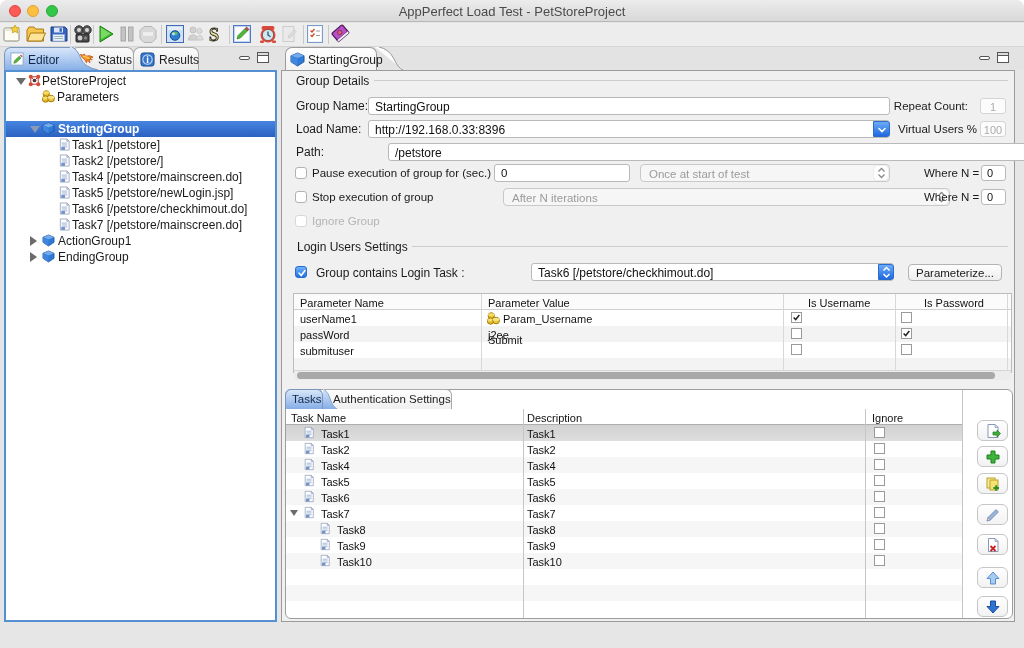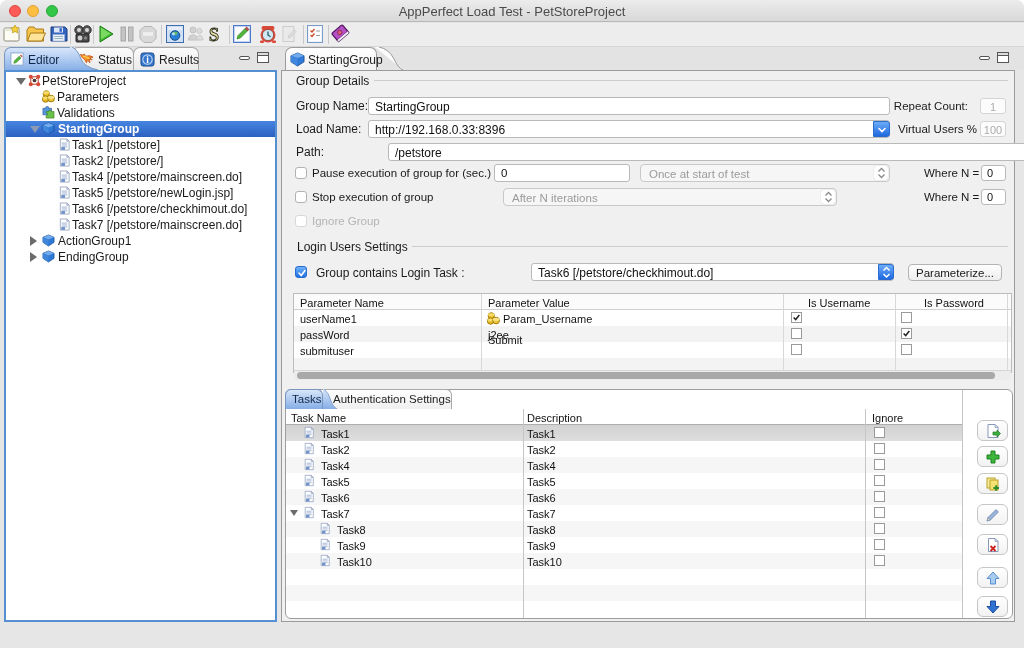--- a/index.html
+++ b/index.html
@@ -229,27 +229,20 @@
       <svg class="tico" style="left:36px" viewBox="0 0 14 14">
           <ellipse cx="4.6" cy="4" rx="3.4" ry="3.2" fill="#e8b820" stroke="#9c7408"></ellipse>
           <ellipse cx="4.6" cy="2.9" rx="3.4" ry="1.6" fill="#f6dc6a"></ellipse>
           <ellipse cx="3.8" cy="9.8" rx="3.4" ry="3.4" fill="#e8b820" stroke="#9c7408"></ellipse>
           <ellipse cx="3.8" cy="8.6" rx="3.4" ry="1.7" fill="#f6dc6a"></ellipse>
           <ellipse cx="9.8" cy="9.2" rx="3.6" ry="3.6" fill="#eec63a" stroke="#9c7408"></ellipse>
           <ellipse cx="9.8" cy="7.9" rx="3.6" ry="1.8" fill="#f8e284"></ellipse>
         </svg>
       <span style="left:51px">Parameters</span>
     </div>
-    <div class="trow" style="top:33px;">
-      <svg class="tico" style="left:36px" viewBox="0 0 14 14">
-          <path d="M1 2.5 h3.2 a1.5 1.5 0 1 1 2.8 0 h3.2 v3.4 a1.5 1.5 0 1 0 0 2.8 v0.8 h-9.2z" fill="#5596dc" stroke="#2a5a9a" stroke-width="0.7"></path>
-          <path d="M4.5 6 h2.6 a1.5 1.5 0 1 1 3 0 h2.8 v7 h-8.4 v-2.6 a1.5 1.5 0 1 0 0-3z" fill="#6cc24a" stroke="#3a7a20" stroke-width="0.7"></path>
-        </svg>
-      <span style="left:51px">Validations</span>
-    </div>
     <div class="trow" style="top:49px; background:linear-gradient(#4585e0,#2c61c2); color:#fff; font-weight:bold;">
       <div class="tri open" style="left:24px; border-top-color:#8a9ab4;"></div>
       <svg class="tico" style="left:36px" viewBox="0 0 14 14">
           <path d="M7 1 L13 3.5 L13 9 L7 13 L1 9 L1 3.5 Z" fill="#2e7ad6" stroke="#16448c" stroke-width="0.7"></path>
           <path d="M1 3.5 L7 6 L13 3.5 L7 1Z" fill="#72aaec"></path>
           <path d="M7 6 L7 13 L1 9 L1 3.5Z" fill="#3f86dc"></path>
         </svg>
       <span style="left:52px">StartingGroup</span>
     </div>
     <div class="trow" style="top:65px;">
@@ -380,21 +373,21 @@
       <svg style="position:absolute;right:3px;top:2px;" width="9" height="12" viewBox="0 0 9 12">
           <path d="M1.5 4.5 L4.5 1.5 L7.5 4.5" stroke="#8a8a8a" stroke-width="1.3" fill="none"></path>
           <path d="M1.5 7.5 L4.5 10.5 L7.5 7.5" stroke="#8a8a8a" stroke-width="1.3" fill="none"></path>
         </svg>
     </div>
     <div class="flabel" style="left:924px; top:167px; font-size:11.5px;">Where N =</div>
     <div class="ffield" style="left:981px; top:165px; width:25px; height:16px; font-size:11px; padding:1px 0 0 5px;">0</div>
 
     <div class="cb" style="left:295px; top:191px;"></div>
     <div class="flabel" style="left:312px; top:191px; font-size:11.5px;">Stop execution of group</div>
-    <div class="combo-dis" style="left:503px; top:188px; width:334px;">After N iterations
+    <div class="combo-dis" style="left:503px; top:188px; width:447px;">After N iterations
       <div style="position:absolute; right:1px; top:1px; width:14px; height:14px; background:#fff; border-radius:3px; box-shadow:0 0 1px #bbb;"></div>
       <svg style="position:absolute;right:3px;top:2px;" width="9" height="12" viewBox="0 0 9 12">
           <path d="M1.5 4.5 L4.5 1.5 L7.5 4.5" stroke="#8a8a8a" stroke-width="1.3" fill="none"></path>
           <path d="M1.5 7.5 L4.5 10.5 L7.5 7.5" stroke="#8a8a8a" stroke-width="1.3" fill="none"></path>
         </svg>
     </div>
     <div class="flabel" style="left:924px; top:191px; font-size:11.5px;">Where N =</div>
     <div class="ffield" style="left:981px; top:189px; width:25px; height:16px; font-size:11px; padding:1px 0 0 5px;">0</div>
 
     <div class="cb dis" style="left:295px; top:215px;"></div>

